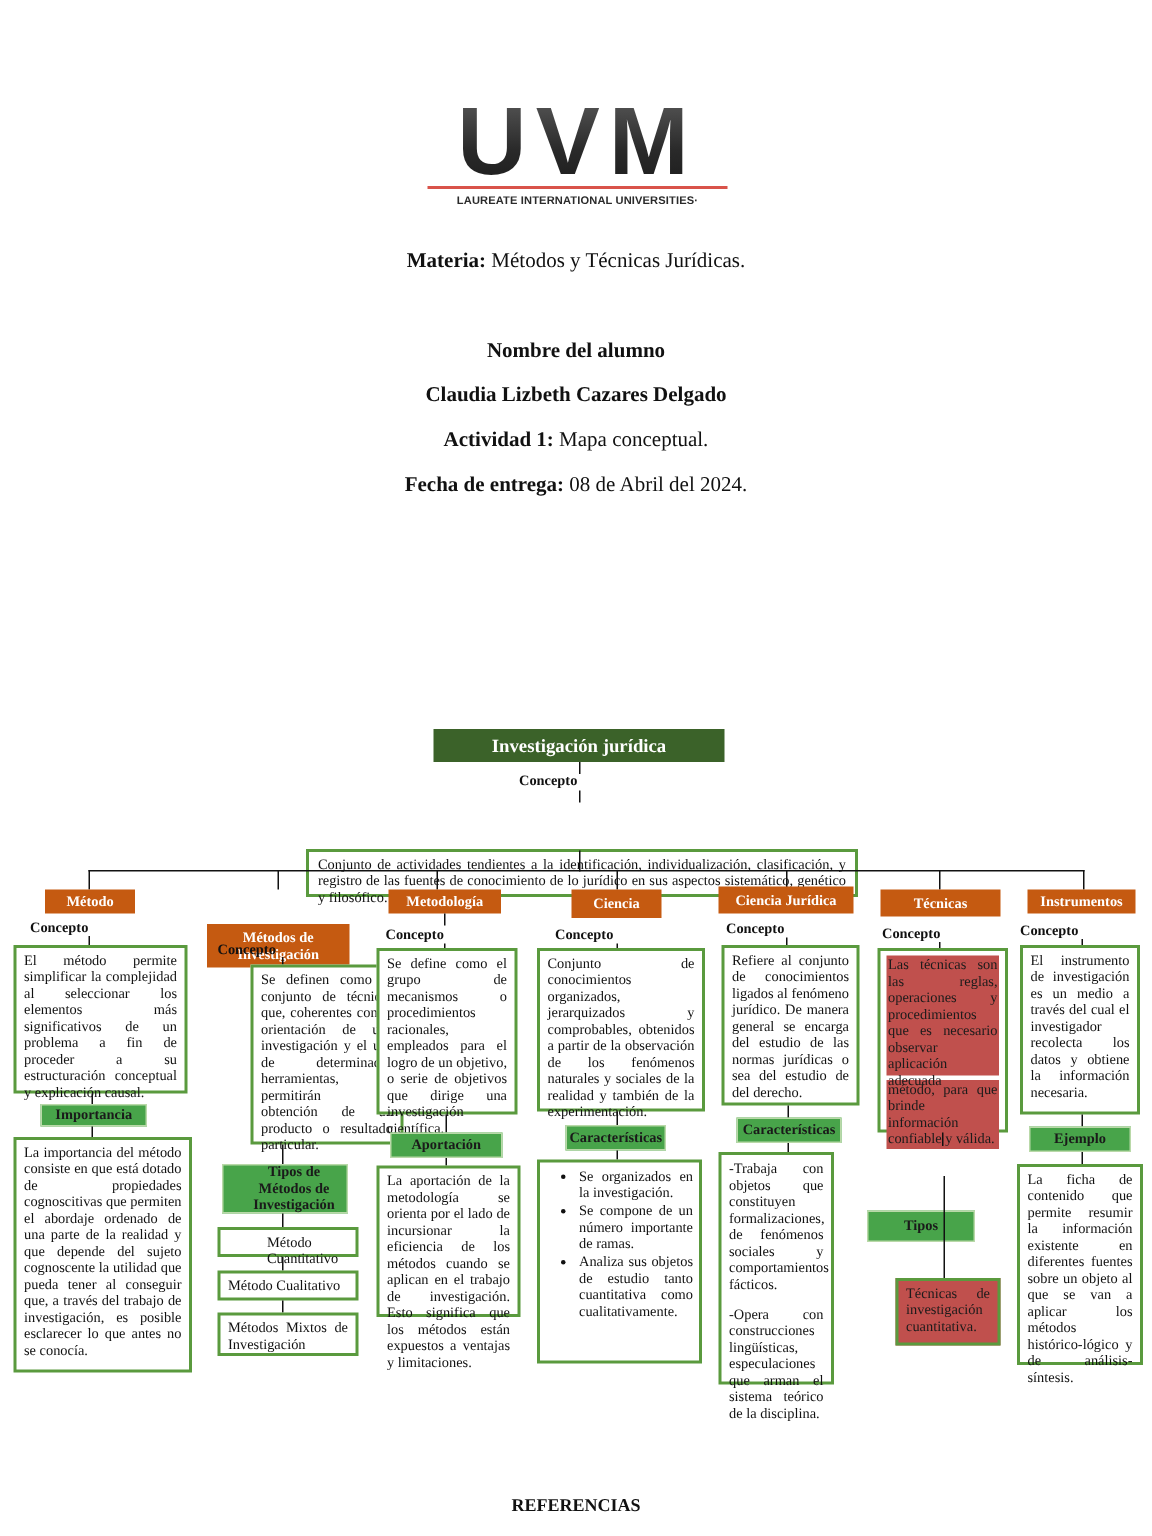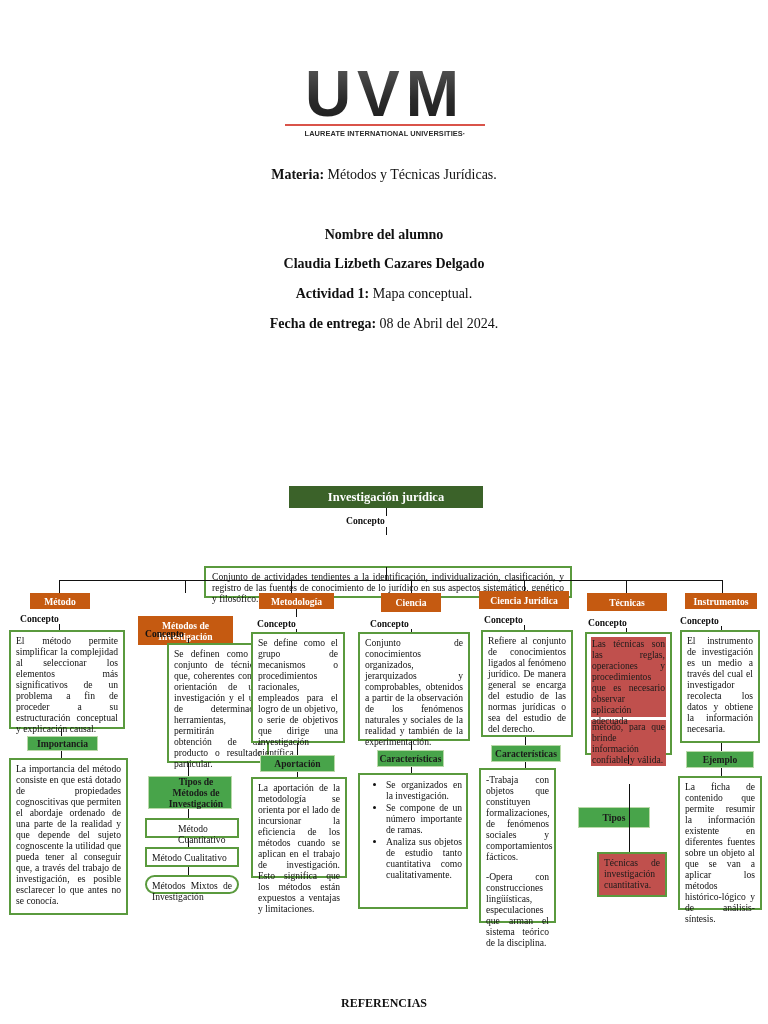--- a/index.html
+++ b/index.html
@@ -94,21 +94,21 @@
 <div class="label" style="left:145px; top:628px; width:80px;">Concepto</div>
 <div class="vl" style="left:188px; top:638px; height:6px;"></div>
 <div class="box" style="left:139px; top:643px; width:102px; height:120px;margin-left:28px;">Se definen como el conjunto de técnicas que, coherentes con la orientación de una investigación y el uso de determinadas herramientas, permitirán la obtención de un producto o resultado particular.</div>
 <div class="vl" style="left:188px; top:763px; height:14px;"></div>
 <div class="green" style="left:148px; top:776px; width:84px; height:33px;padding-left:12px;">Tipos de Métodos de Investigación</div>
 <div class="vl" style="left:188px; top:809px; height:10px;"></div>
 <div class="box" style="left:145px; top:818px; width:94px; height:20px; text-align:left;padding-left:31px;">Método Cuantitativo</div>
 <div class="vl" style="left:188px; top:838px; height:10px;"></div>
 <div class="box" style="left:145px; top:847px; width:94px; height:20px; text-align:left;">Método Cualitativo</div>
 <div class="vl" style="left:188px; top:867px; height:9px;"></div>
-<div class="box" style="left:145px; top:875px; width:94px; height:19px;border-radius:11px;">Métodos Mixtos de Investigación</div>
+<div class="box" style="left:145px; top:875px; width:94px; height:29px;">Métodos Mixtos de Investigación</div>
 
 <div class="orange" style="left:259px; top:593px; width:75px; height:16px;">Metodología</div>
 <div class="label" style="left:257px; top:618px; width:80px;">Concepto</div>
 <div class="vl" style="left:296px; top:609px; height:8px;"></div>
 <div class="vl" style="left:296px; top:629px; height:4px;"></div>
 <div class="box" style="left:251px; top:632px; width:94px; height:111px;">Se define como el grupo de mecanismos o procedimientos racionales, empleados para el logro de un objetivo, o serie de objetivos que dirige una investigación científica.</div>
 <div class="vl" style="left:297px; top:743px; height:12px;"></div>
 <div class="green" style="left:260px; top:755px; width:75px; height:17px;">Aportación</div>
 <div class="vl" style="left:297px; top:772px; height:6px;"></div>
 <div class="box" style="left:251px; top:777px; width:96px; height:101px;">La aportación de la metodología se orienta por el lado de incursionar la eficiencia de los métodos cuando se aplican en el trabajo de investigación. Esto significa que los métodos están expuestos a ventajas y limitaciones.</div>

